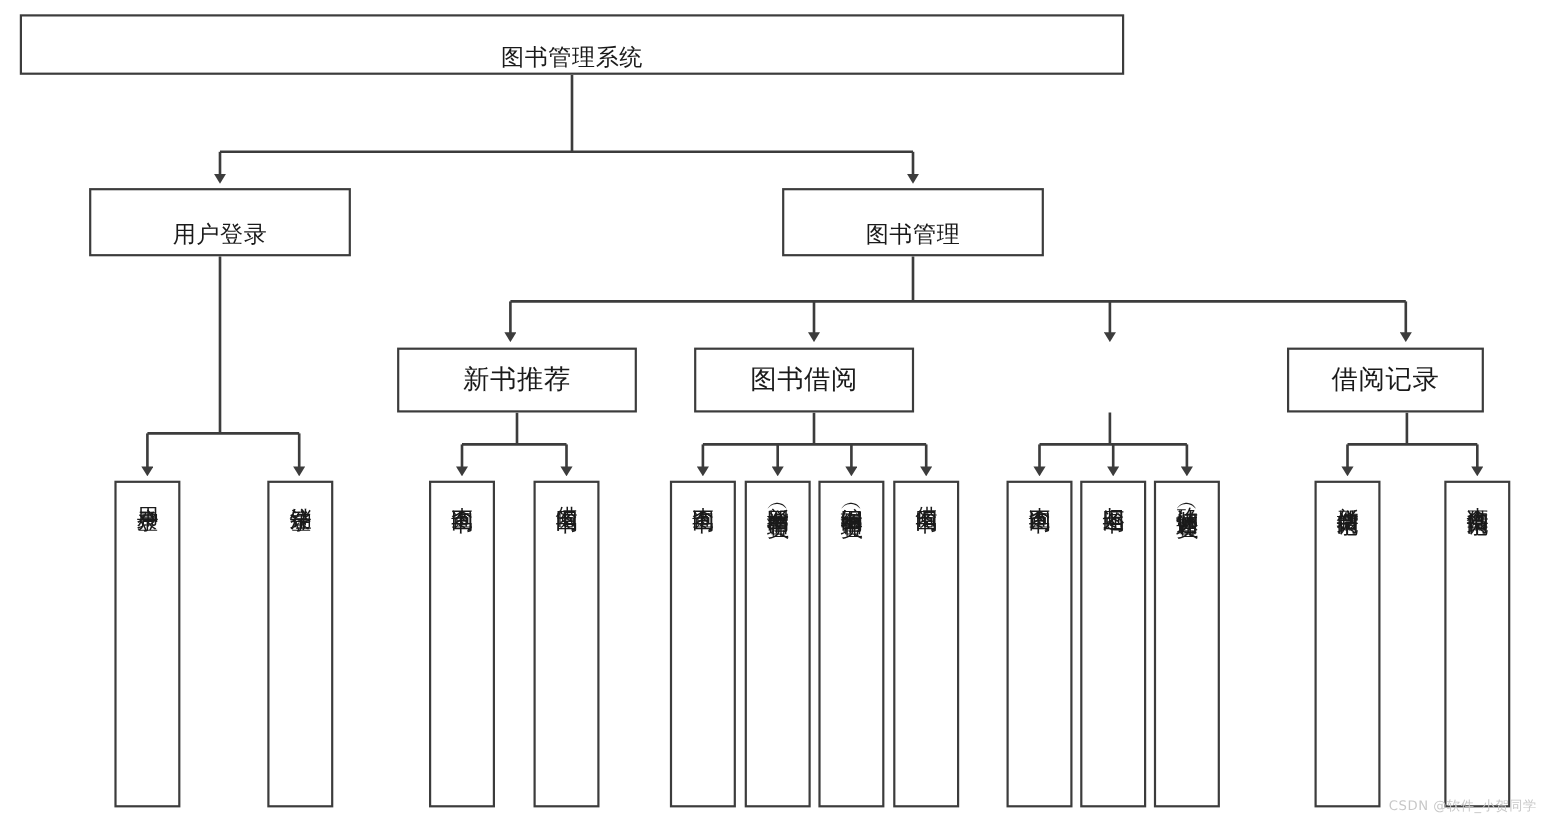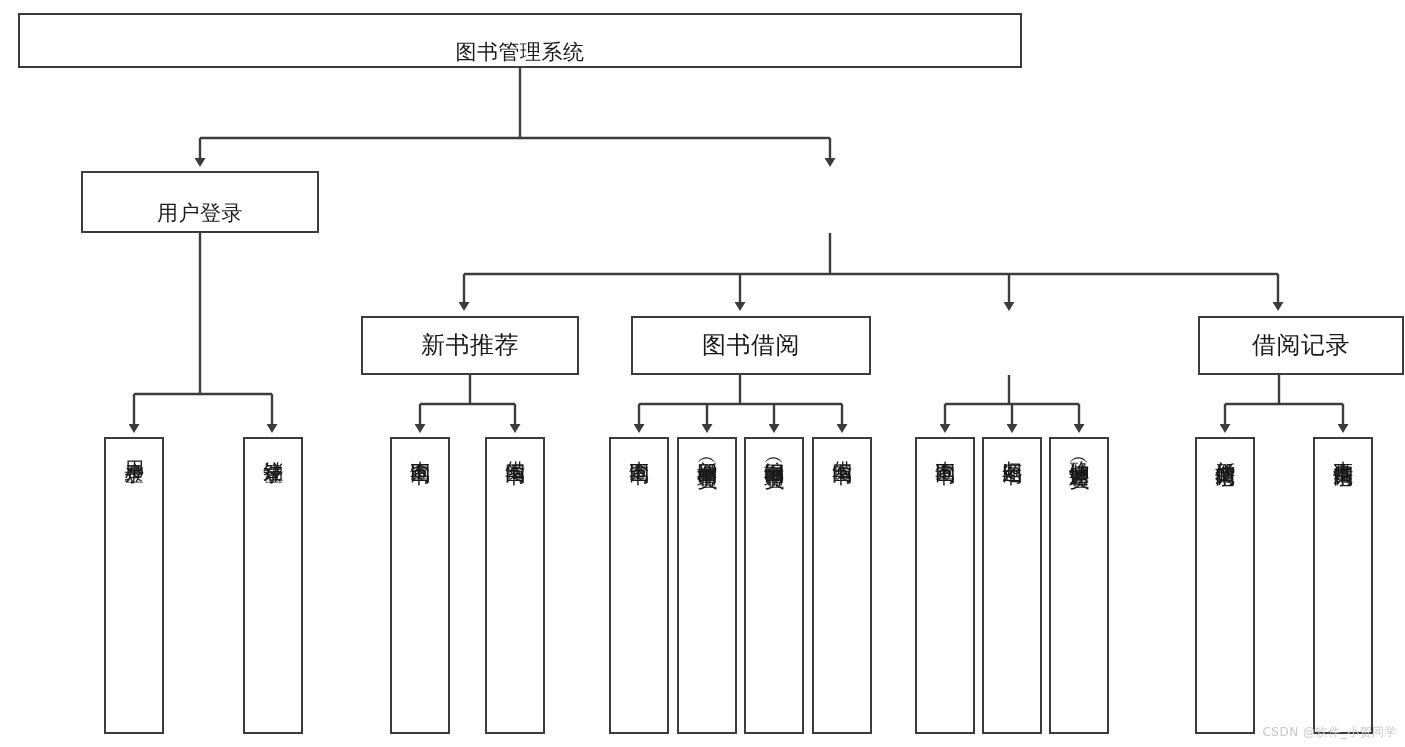--- a/index.html
+++ b/index.html
@@ -128,28 +128,31 @@
     </g>
   </svg>
 
   <div class="node root" style="left:18px; top:13px; width:1004px; height:55px;">
     <span class="node-label">图书管理系统</span>
   </div>
 
   <div class="node level2" style="left:81px; top:171px; width:238px; height:62px;">
     <span class="node-label">用户登录</span>
   </div>
+  <div class="node level2" style="left:711px; top:171px; width:238px; height:62px;">
+    <span class="node-label">图书管理</span>
+  </div>
 
   <div class="node level3" style="left:361px; top:316px; width:218px; height:59px;">
     <span class="node-label">新书推荐</span>
   </div>
-  <div class="node level3" style="left:631px; top:316px; width:240px; height:59px;">
+  <div class="node level3" style="left:631px; top:316px; width:200px; height:59px;">
     <span class="node-label">图书借阅</span>
   </div>
-  <div class="node level3" style="left:1170px; top:316px; width:206px; height:59px;margin-left:28px;">
+  <div class="node level3" style="left:1170px; top:316px; width:179px; height:59px;">
     <span class="node-label">借阅记录</span>
   </div>
 
   <div class="node vertical" style="left:104px; top:437px; width:60px; height:297px;">
     <span class="node-label">用户登录</span>
   </div>
   <div class="node vertical" style="left:243px; top:437px; width:60px; height:297px;">
     <span class="node-label">注销登录</span>
   </div>
   <div class="node vertical" style="left:390px; top:437px; width:60px; height:297px;">

